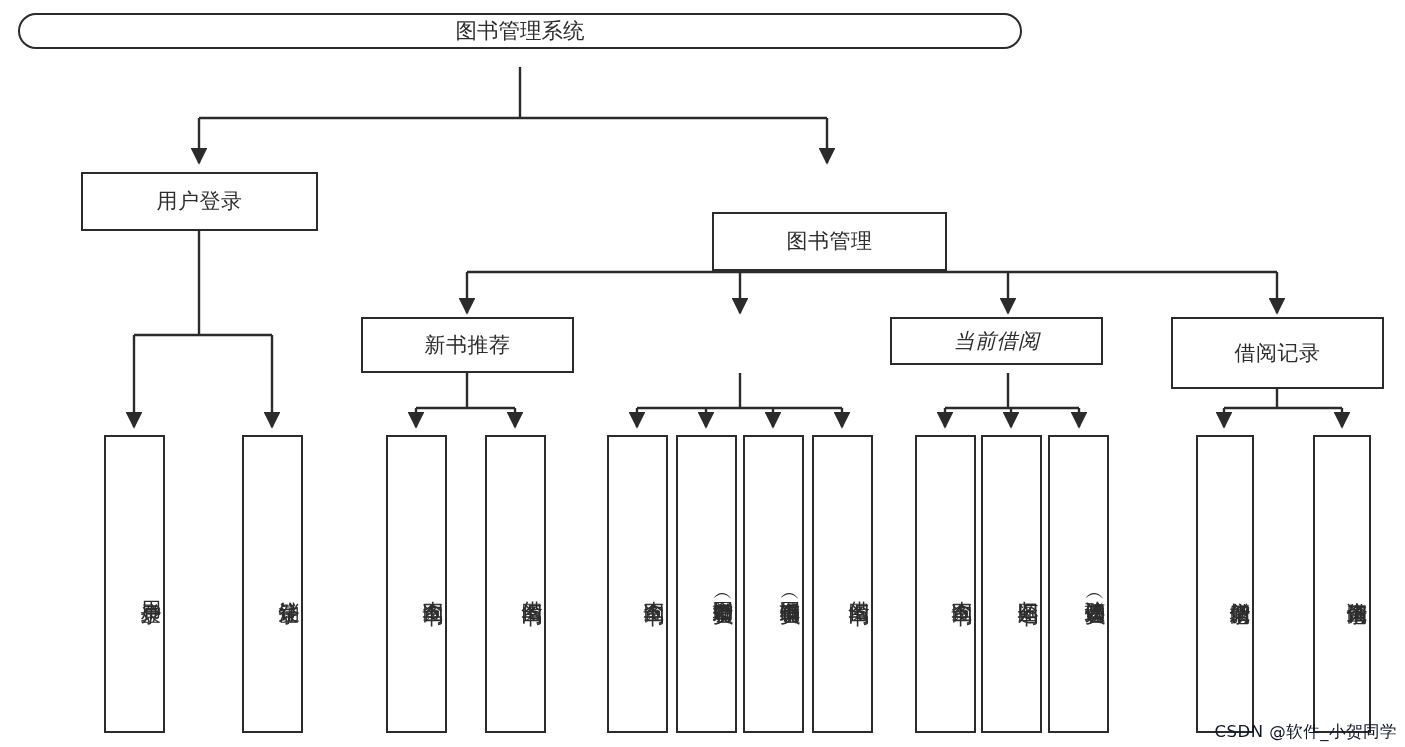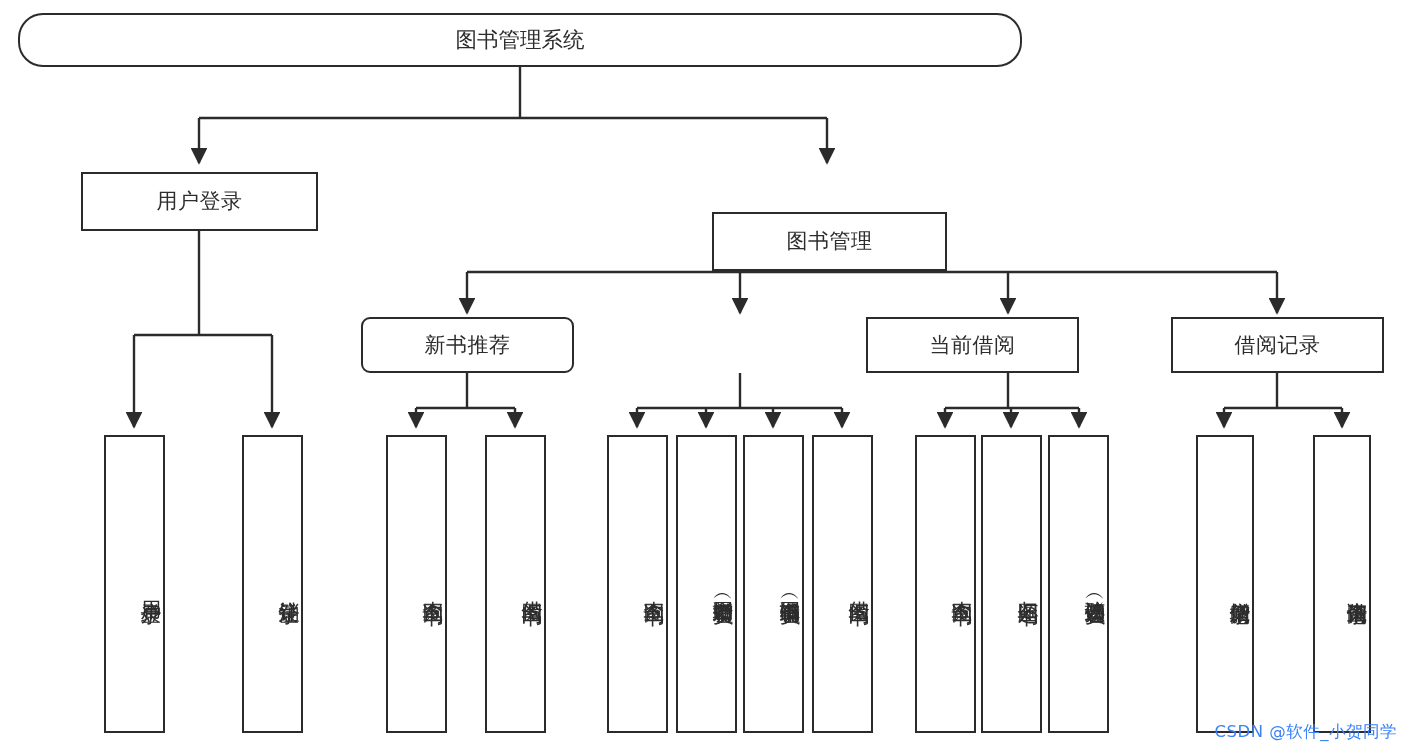--- a/index.html
+++ b/index.html
@@ -54,21 +54,21 @@
   }
   .node-v.tall-text {
     font-size: 20.5px;
     letter-spacing: 0.5px;
   }
   .watermark {
     position: absolute;
     right: 8px;
     bottom: 4px;
     font-size: 16.5px;
-    color: #3b82f6;
+    color: #0f172a;
     white-space: nowrap;
     letter-spacing: 0.5px;
     pointer-events: none;
   }
 </style>
 </head>
 <body>
 
 <div id="canvas">
 
@@ -115,38 +115,38 @@
       <path d="M 1011 408 L 1011 427" marker-end="url(#arrow)"></path>
       <path d="M 1079 408 L 1079 427" marker-end="url(#arrow)"></path>
 
       <path d="M 1277 373 L 1277 408"></path>
       <path d="M 1224 408 L 1342 408"></path>
       <path d="M 1224 408 L 1224 427" marker-end="url(#arrow)"></path>
       <path d="M 1342 408 L 1342 427" marker-end="url(#arrow)"></path>
     </g>
   </svg>
 
-  <div class="node node-root" style="left:18px; top:13px; width:1004px; height:54px;border-radius:25px;">
+  <div class="node node-root" style="left:18px; top:13px; width:1004px; height:36px;border-radius:25px;">
     <span>图书管理系统</span>
   </div>
 
   <div class="node node-h" style="left:81px; top:172px; width:237px; height:59px;">
     <span>用户登录</span>
   </div>
   <div class="node node-h" style="left:712px; top:172px; width:235px; height:59px;margin-top:40px;">
     <span>图书管理</span>
   </div>
 
-  <div class="node node-h" style="left:361px; top:317px; width:213px; height:56px;border-radius:9px;">
+  <div class="node node-h" style="left:361px; top:317px; width:213px; height:56px;">
     <span>新书推荐</span>
   </div>
-  <div class="node node-h" style="left:866px; top:317px; width:213px; height:56px;">
+  <div class="node node-h" style="left:890px; top:317px; width:213px; height:48px;font-style:italic;">
     <span>当前借阅</span>
   </div>
-  <div class="node node-h" style="left:1171px; top:317px; width:213px; height:56px;">
+  <div class="node node-h" style="left:1171px; top:317px; width:213px; height:72px;">
     <span>借阅记录</span>
   </div>
 
   <div class="node node-v" style="left:104px; top:435px; width:61px; height:298px;">
     <span>用户登录</span>
   </div>
   <div class="node node-v" style="left:242px; top:435px; width:61px; height:298px;">
     <span>注销登录</span>
   </div>
 

